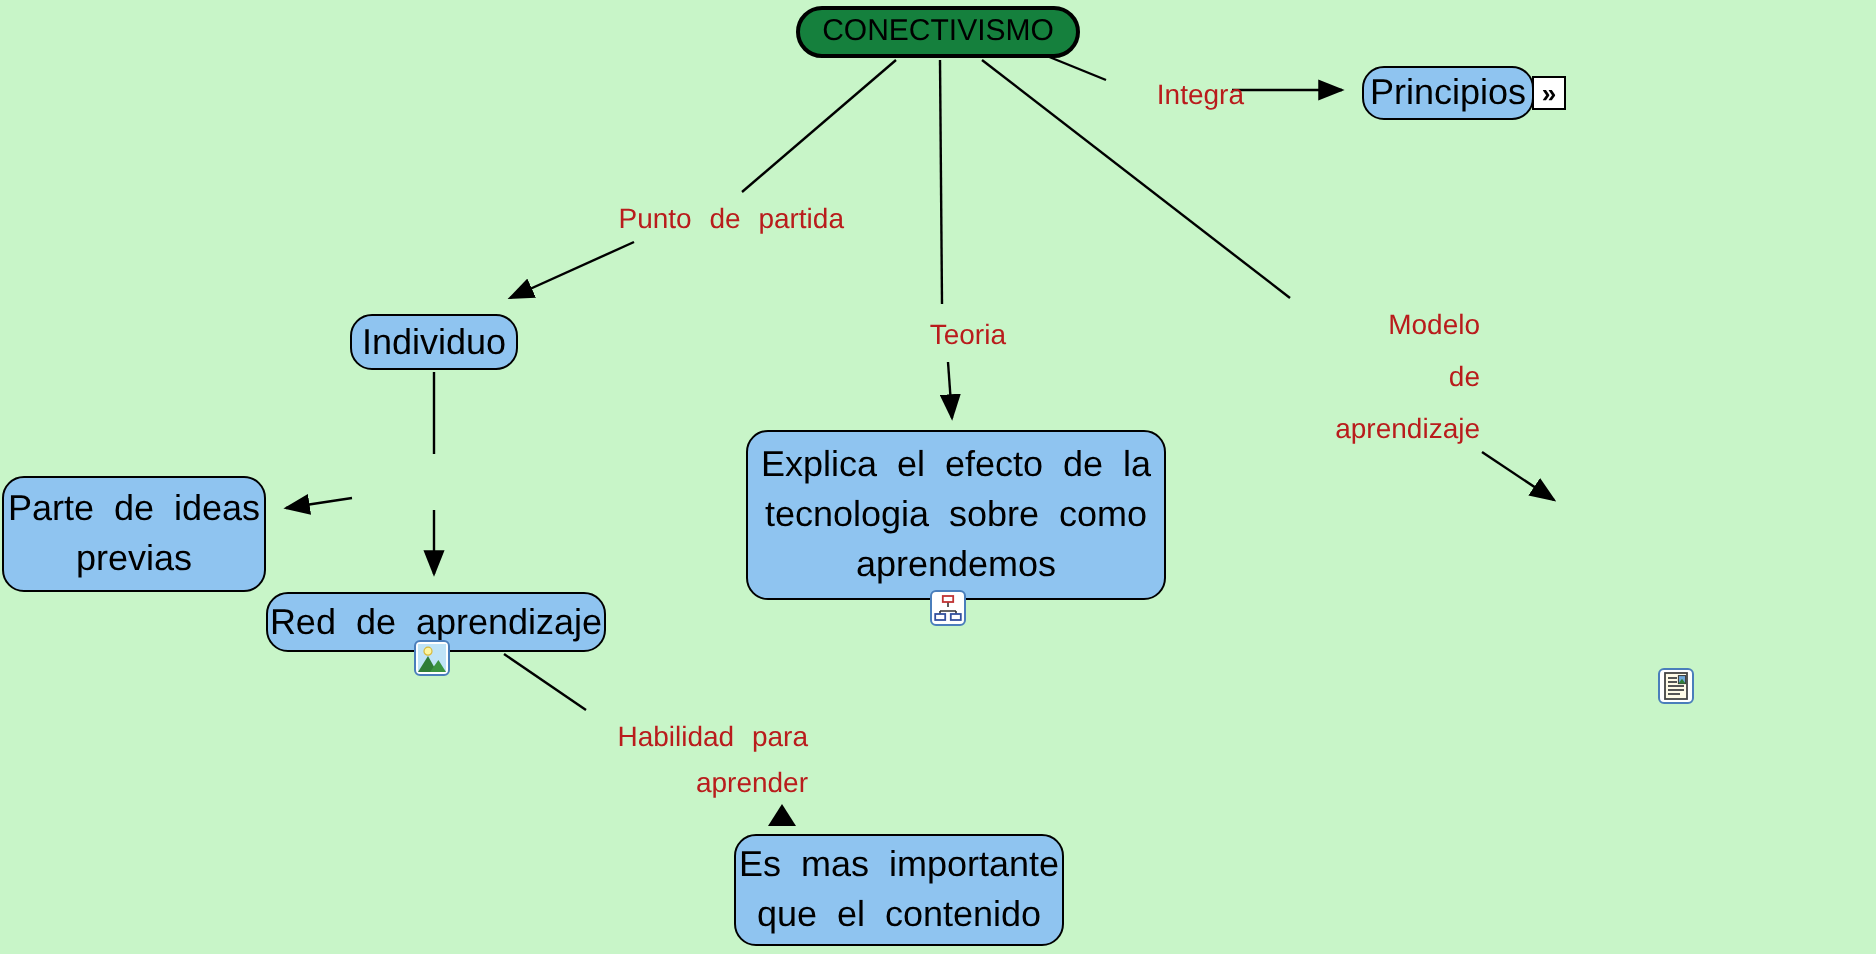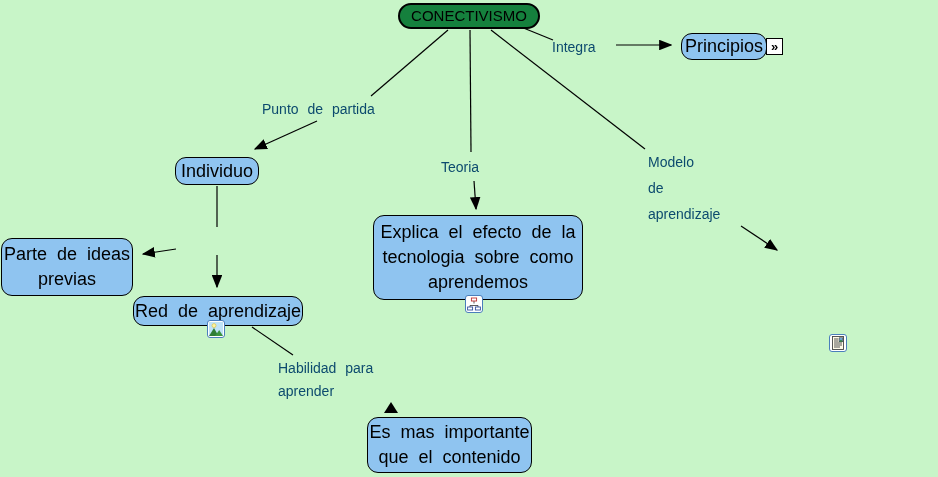--- a/index.html
+++ b/index.html
@@ -41,23 +41,23 @@
   }
   #n-principios { left:681px; top:33px; width:86px;  height:27px; }
   #n-individuo  { left:175px; top:157px; width:84px;  height:28px; }
   #n-parte      { left:1px;   top:238px; width:132px; height:58px; }
   #n-red        { left:133px; top:296px; width:170px; height:30px; }
   #n-explica    { left:373px; top:215px; width:210px; height:85px; }
   #n-reconoce   { left:744px; top:257px; width:188px; height:85px; }
   #n-esmas      { left:367px; top:417px; width:165px; height:56px; }
   .phrase {
     position:absolute;
-    text-align:left;
+    text-align:right;
     white-space:pre-line;
-    color:#0c4a6e;
+    color:#b91c1c;
     font-size:14px;
     line-height:23px;
     word-spacing:5px;
   }
   #lbl-integra   { left:552px; top:36px;  width:70px;  }
   #lbl-punto     { left:262px; top:98px;  width:160px; }
   #lbl-teoria    { left:441px; top:156px; width:62px;  }
   #lbl-modelo    { left:648px; top:149px; width:92px; line-height:26px; }
   #lbl-construye { left:171px; top:230px; width:92px;  }
   #lbl-habilidad { left:278px; top:357px; width:126px; }

